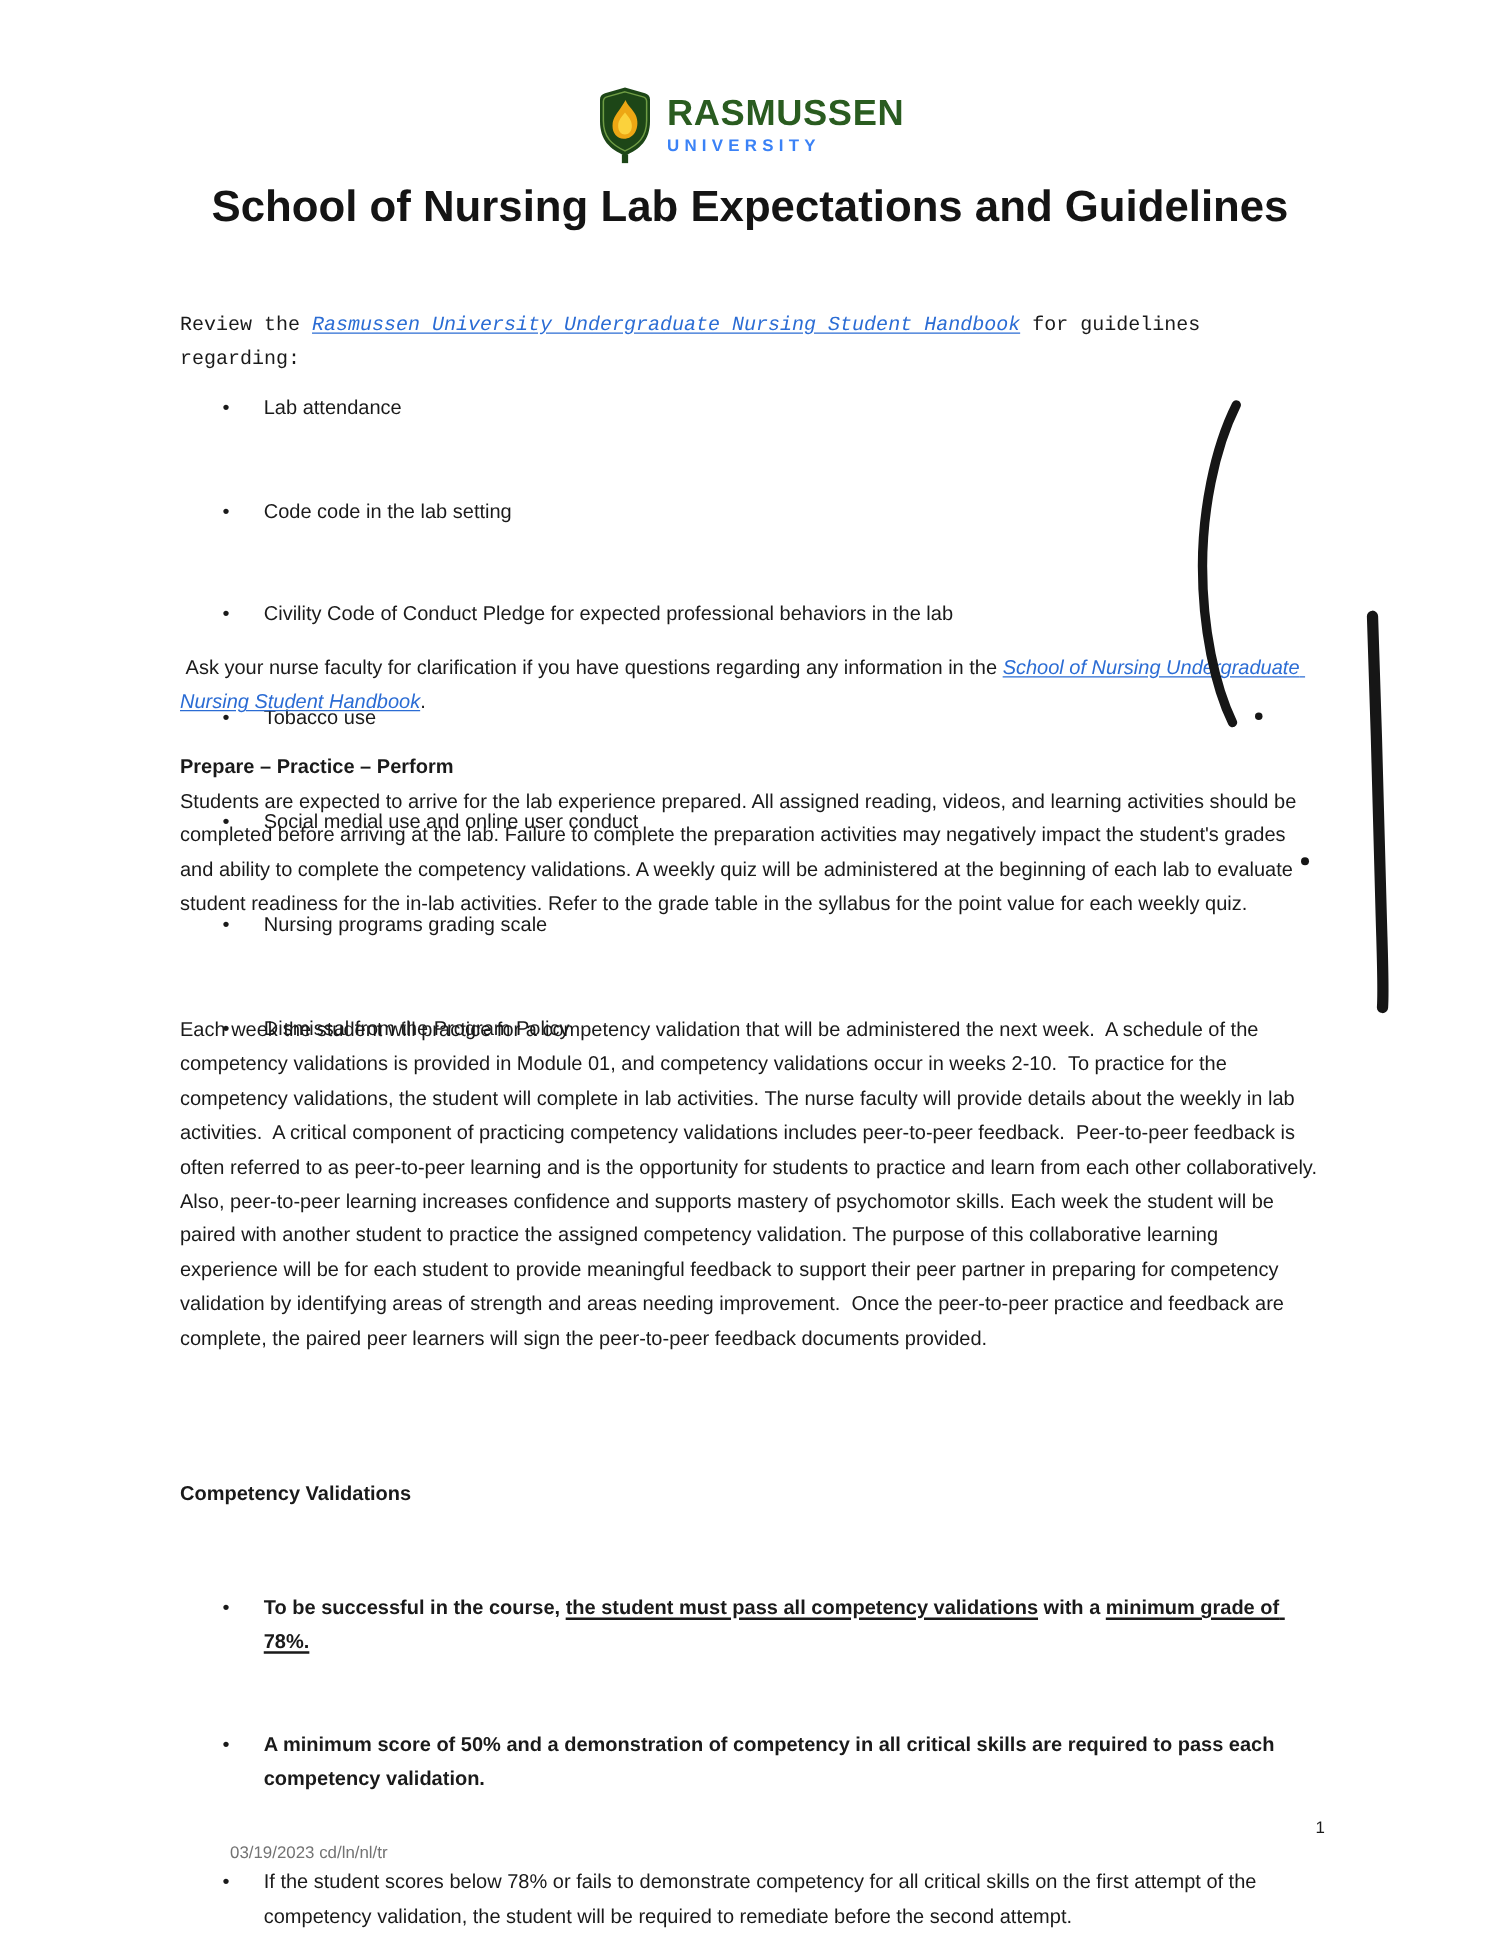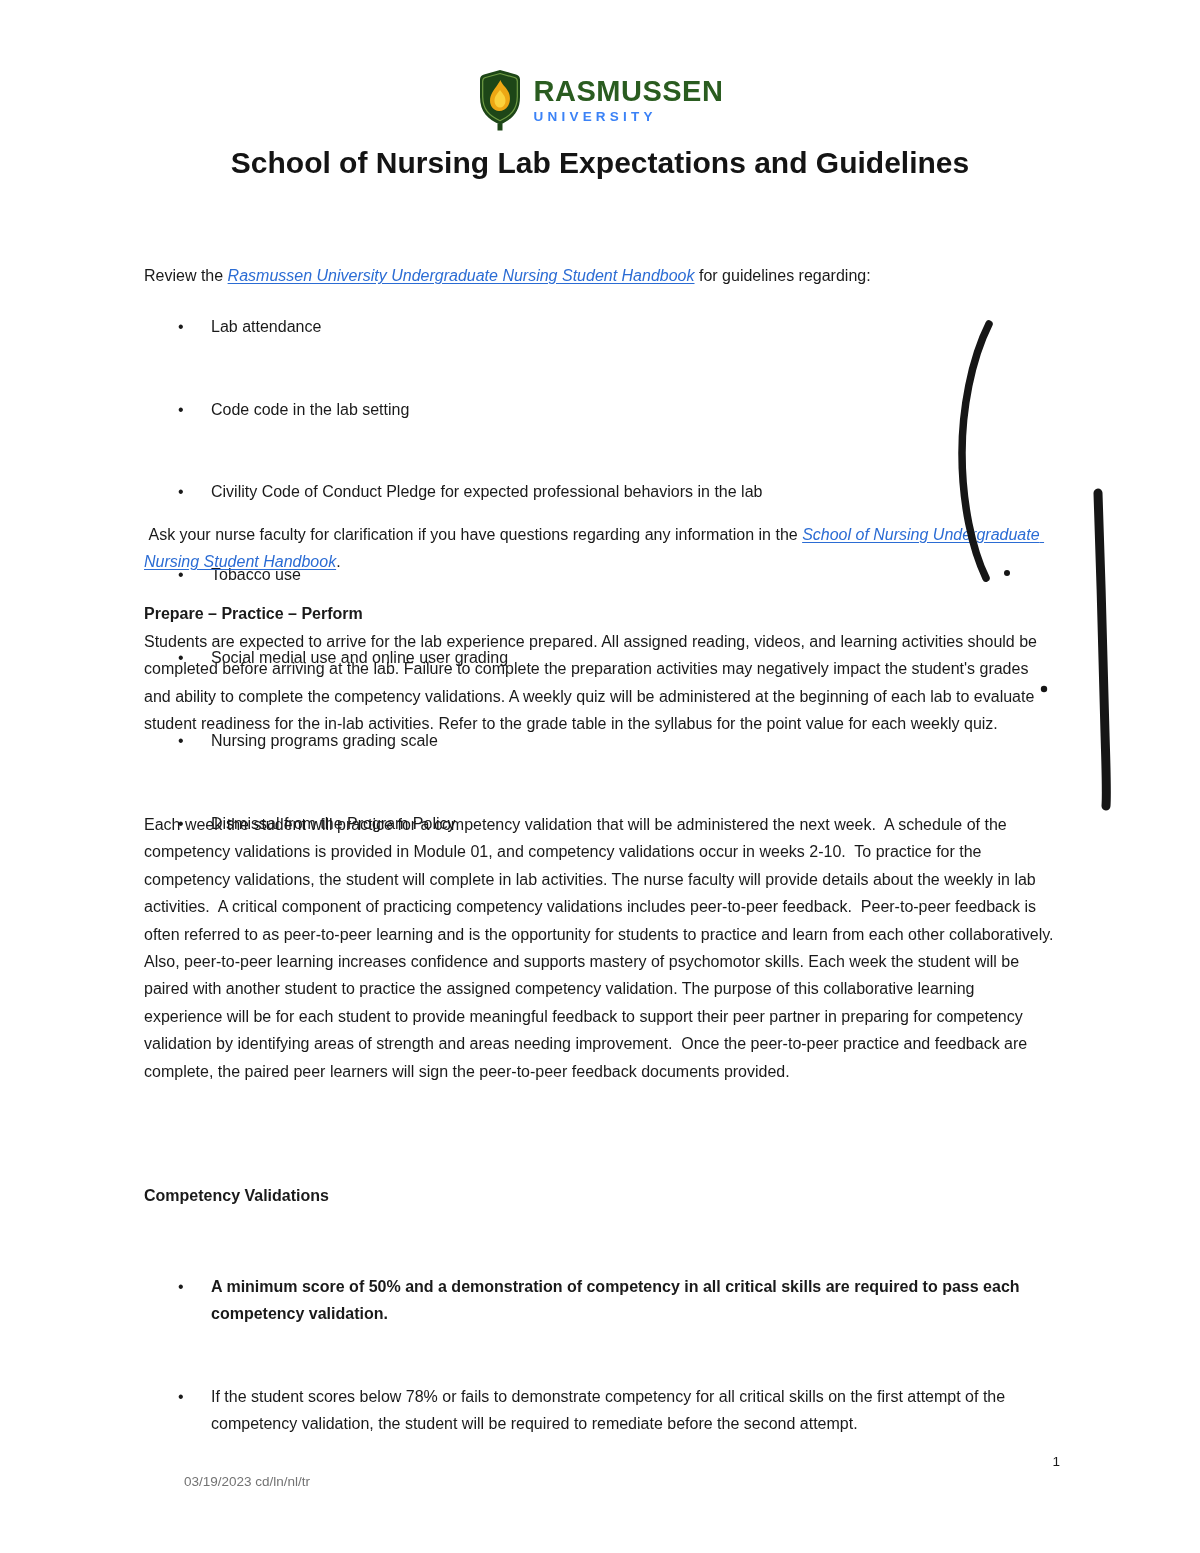--- a/index.html
+++ b/index.html
@@ -8,24 +8,24 @@
     font-family:"Liberation Sans", sans-serif;color:#1a1a1a;overflow:hidden;
   }
   .abs{position:absolute;}
   
   .logo{top:68px;left:0;width:100%;display:flex;justify-content:center;align-items:flex-start;gap:11px;}
   .logo .shield{width:46px;height:64px;display:block;}
   .wordmark{display:flex;flex-direction:column;margin-top:9px;}
   .wordmark .wm-name{font-size:29px;font-weight:bold;color:#2a5c20;letter-spacing:0.5px;line-height:1;}
   .wordmark .wm-sub{font-size:13.5px;font-weight:bold;color:#3b82f6;letter-spacing:4.2px;margin-top:4px;line-height:1;}
   
-  .title{top:146px;left:0;width:100%;text-align:center;font-size:30px;font-weight:bold;color:#141414;margin:0;}
+  .title{top:146px;left:0;width:100%;text-align:center;font-size:35px;font-weight:bold;color:#141414;margin:0;}
   
   .tx{left:144px;width:912px;font-size:16px;line-height:27.4px;white-space:pre-wrap;}
-  .intro{top:246px;}
+  .intro{top:231px;font-family:Liberation Mono, monospace;}
   .blist{top:258px;list-style:none;margin:0;padding:0;}
   .blist li{position:relative;padding-left:67px;line-height:28px;}
   .blist li::before{content:"\2022";position:absolute;left:34px;font-size:16px;}
   .ask{top:505px;}
   .sec-h{top:584px;font-weight:bold;}
   .para1{top:612px;}
   .para2{top:795px;}
   .comp-h{top:1166px;font-weight:bold;}
   .clist{top:1218px;list-style:none;margin:0;padding:0;}
   .clist li{position:relative;padding-left:67px;line-height:27.5px;}
@@ -59,33 +59,34 @@
 
 <h1 class="abs title">School of Nursing Lab Expectations and Guidelines</h1>
 
 <p class="abs tx intro"><span>Review the </span><a class="doc-link">Rasmussen University Undergraduate Nursing Student Handbook</a><span> for guidelines regarding:</span></p>
 
 <ul class="abs tx blist">
   <li>Lab attendance</li>
   <li>Code code in the lab setting</li>
   <li>Civility Code of Conduct Pledge for expected professional behaviors in the lab</li>
   <li>Tobacco use</li>
-  <li>Social medial use and online user grading</li>
+  <li>Social medial use and online user conduct</li>
   <li>Nursing programs grading scale</li>
   <li>Dismissal from the Program Policy</li>
 </ul>
 
 <p class="abs tx ask"><span> Ask your nurse faculty for clarification if you have questions regarding any information in the </span><a class="doc-link">School of Nursing Undergraduate Nursing Student Handbook</a><span>.</span></p>
 
 <p class="abs tx sec-h">Prepare – Practice – Perform</p>
 <p class="abs tx para1">Students are expected to arrive for the lab experience prepared. All assigned reading, videos, and learning activities should be completed before arriving at the lab. Failure to complete the preparation activities may negatively impact the student's grades and ability to complete the competency validations. A weekly quiz will be administered at the beginning of each lab to evaluate student readiness for the in-lab activities. Refer to the grade table in the syllabus for the point value for each weekly quiz.</p>
 <p class="abs tx para2">Each week the student will practice for a competency validation that will be administered the next week.  A schedule of the competency validations is provided in Module 01, and competency validations occur in weeks 2-10.  To practice for the competency validations, the student will complete in lab activities. The nurse faculty will provide details about the weekly in lab activities.  A critical component of practicing competency validations includes peer-to-peer feedback.  Peer-to-peer feedback is often referred to as peer-to-peer learning and is the opportunity for students to practice and learn from each other collaboratively.  Also, peer-to-peer learning increases confidence and supports mastery of psychomotor skills. Each week the student will be paired with another student to practice the assigned competency validation. The purpose of this collaborative learning experience will be for each student to provide meaningful feedback to support their peer partner in preparing for competency validation by identifying areas of strength and areas needing improvement.  Once the peer-to-peer practice and feedback are complete, the paired peer learners will sign the peer-to-peer feedback documents provided.</p>
 
 <p class="abs tx comp-h">Competency Validations</p>
 <ul class="abs tx clist">
+  <li><span class="seg-b">To be successful in the course, </span><span class="seg-b seg-u">the student must pass all competency validations</span><span class="seg-b"> with a </span><span class="seg-b seg-u">minimum grade of 78%.</span></li>
   <li><span class="seg-b">A minimum score of 50% and a demonstration of competency in all critical skills are required to pass each competency validation.</span></li>
   <li><span>If the student scores below 78% or fails to demonstrate competency for all critical skills on the first attempt of the competency validation, the student will be required to remediate before the second attempt.</span></li>
 </ul>
 
 <p class="abs foot-date">03/19/2023 cd/ln/nl/tr</p>
 <p class="abs foot-page">1</p>
 
 <svg class="abs ink" width="1200" height="1553" viewBox="0 0 1200 1553" aria-hidden="true">
   <path d="M989,324 C971,360 962,410 962,453 C962,503 972,549 986,578" fill="none" stroke="#161616" stroke-width="7.5" stroke-linecap="round"></path>
   <path d="M1098,493 C1101,570 1103,668 1105,733 C1106,768 1107,792 1106,806" fill="none" stroke="#161616" stroke-width="9" stroke-linecap="round"></path>

